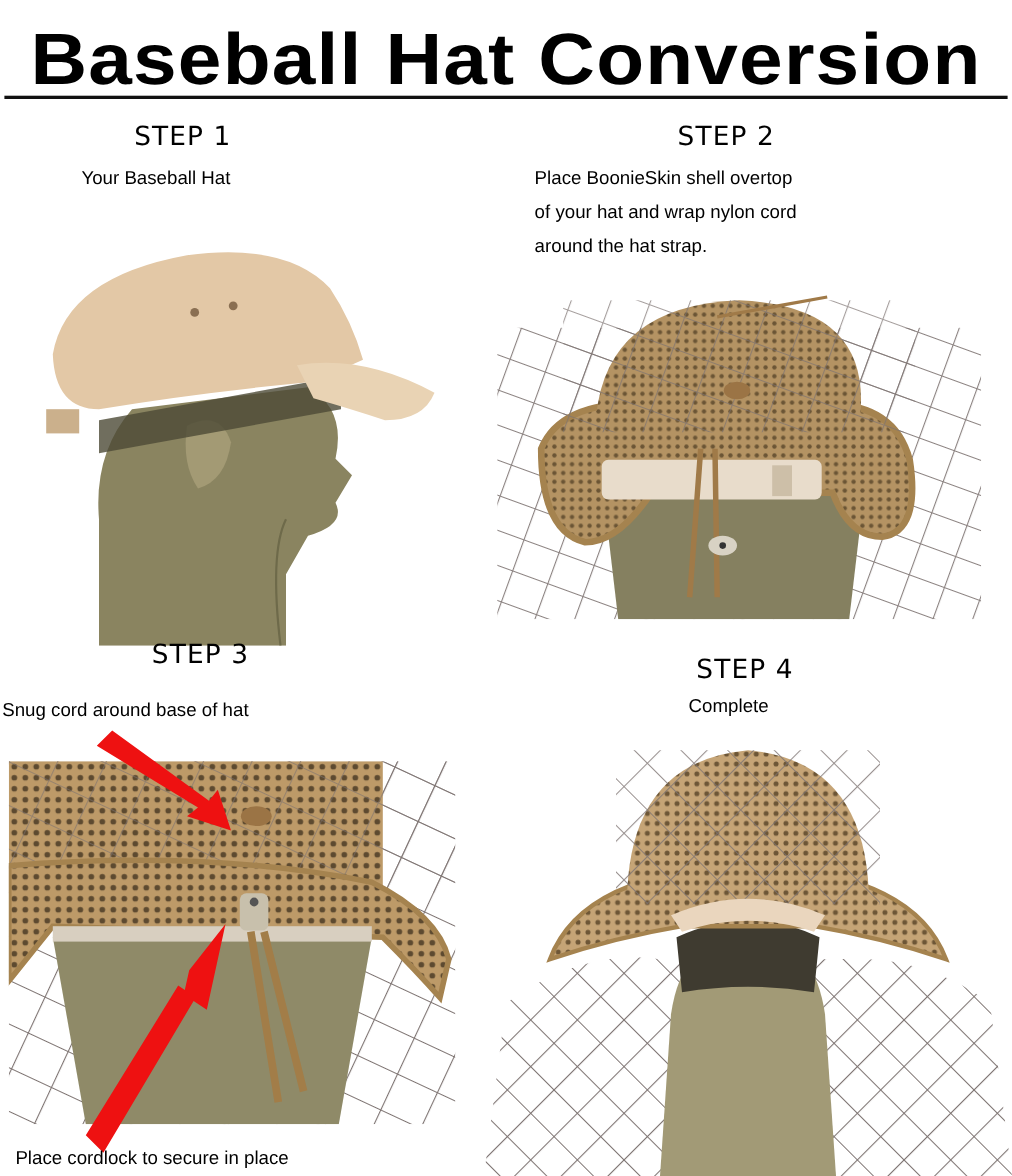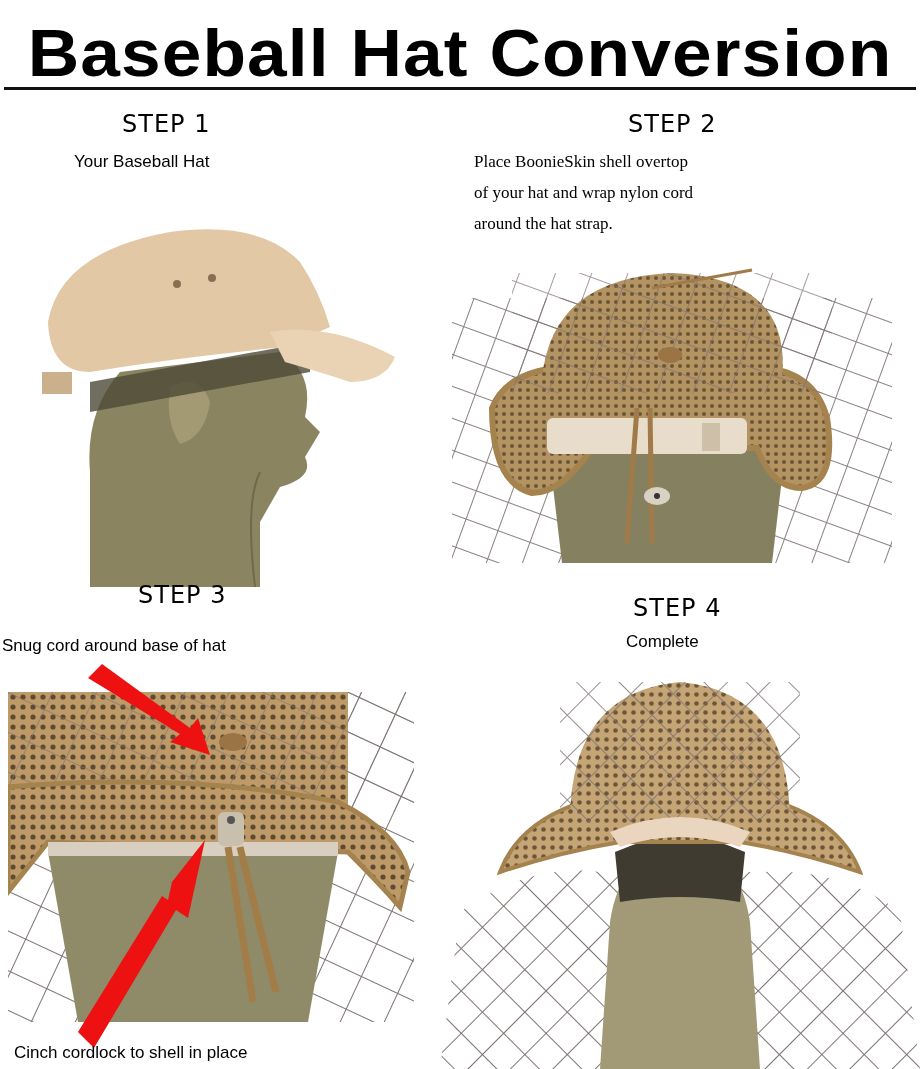--- a/index.html
+++ b/index.html
@@ -33,22 +33,22 @@
 
     <path d="M240 110 Q300 100 365 135 Q355 160 320 160 Q290 150 255 140 Z" fill="#e9d3b4"></path>
 
     <rect x="12" y="150" width="30" height="22" fill="#cbb08c"></rect>
 
     <circle cx="147" cy="62" r="4" fill="#8a6f52"></circle>
     <circle cx="182" cy="56" r="4" fill="#8a6f52"></circle>
   </svg>
 </div>
 
-<div class="step-label" style="left:616px; top:110px;margin-left:12px;">STEP 2</div>
-<div class="step-desc" style="left:474px; top:146px;font-family:Liberation Serif, serif;">Place BoonieSkin shell overtop
+<div class="step-label" style="left:616px; top:110px;">STEP 2</div>
+<div class="step-desc" style="left:486px; top:146px;">Place BoonieSkin shell overtop
 of your hat and wrap nylon cord
 around the hat strap.</div>
 <div class="photo" style="left:452px; top:258px;">
   <svg width="440" height="305" viewBox="0 0 440 305">
     <defs>
       <pattern id="net2" width="34" height="30" patternUnits="userSpaceOnUse" patternTransform="rotate(20)">
         <path d="M0 0 L34 0 M0 0 L0 30" stroke="#7d7371" stroke-width="2" fill="none"></path>
       </pattern>
       <pattern id="mesh2" width="8" height="8" patternUnits="userSpaceOnUse">
         <rect width="8" height="8" fill="#b49363"></rect>
@@ -103,21 +103,21 @@
     <ellipse cx="225" cy="50" rx="14" ry="9" fill="#9b7445"></ellipse>
   </svg>
 </div>
 
 <svg style="position:absolute; left:0; top:660px;" width="420" height="400" viewBox="0 0 420 400">
   <polygon points="88,18 102,4 190,68 198,58 210,95 170,82 180,74" fill="#ee1111"></polygon>
 </svg>
 <svg style="position:absolute; left:0; top:800px;" width="260" height="260" viewBox="0 0 260 260">
   <polygon points="78,232 94,248 176,110 188,118 205,40 172,82 168,100 162,96" fill="#ee1111"></polygon>
 </svg>
-<div class="step-desc" style="left:14px; top:1037px;">Cinch cordlock to shell in place</div>
+<div class="step-desc" style="left:14px; top:1037px;">Place cordlock to secure in place</div>
 
 <div class="step-label" style="left:633px; top:594px;text-align:center;">STEP 4</div>
 <div class="step-desc" style="left:626px; top:626px;">Complete</div>
 <div class="photo" style="left:440px; top:672px;">
   <svg width="480" height="397" viewBox="0 0 480 397">
     <defs>
       <pattern id="mesh4" width="9" height="9" patternUnits="userSpaceOnUse">
         <rect width="9" height="9" fill="#c5a476"></rect>
         <circle cx="4.5" cy="4.5" r="2.3" fill="#6d5636"></circle>
       </pattern>

